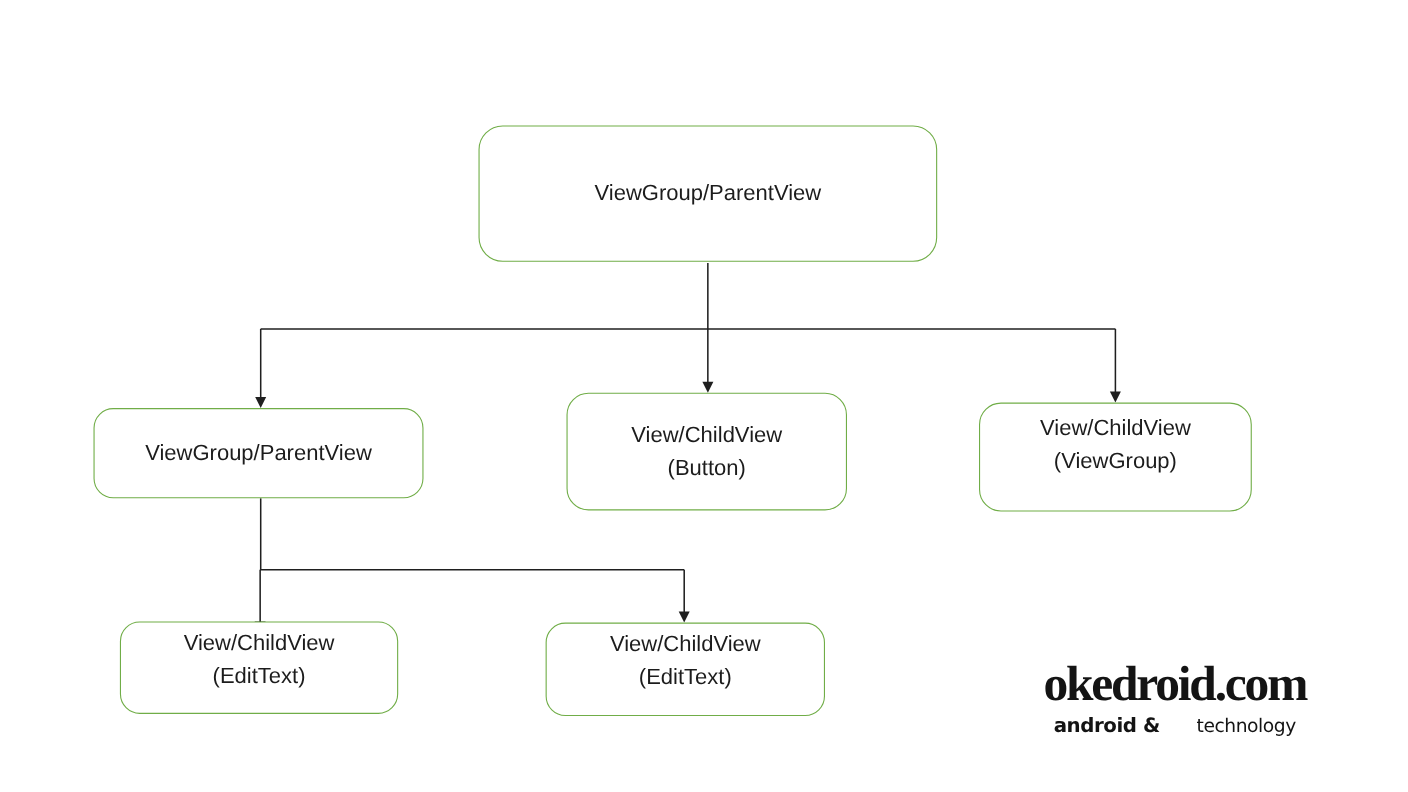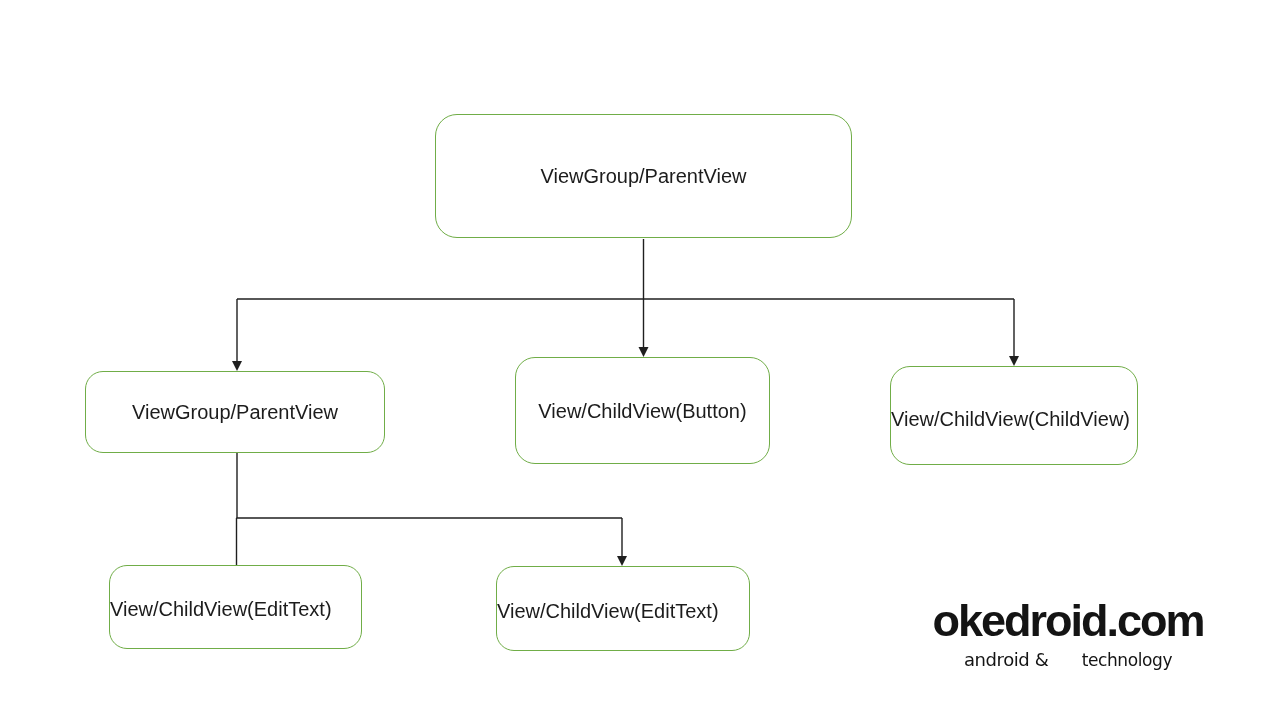--- a/index.html
+++ b/index.html
@@ -14,21 +14,21 @@
     position:absolute;left:0;top:0;width:1280px;height:720px;
     pointer-events:none;
   }
   .node{
     position:absolute;
     box-sizing:border-box;
     border:1.5px solid #70ad47;
     background:#ffffff;
     color:#1c1c1c;
     display:flex;
-    flex-direction:row;
+    flex-direction:column;
     align-items:center;
     justify-content:center;
     text-align:center;
     font-size:20px;
     line-height:30px;
   }
   .node .lbl{display:block;white-space:nowrap;}
   .node-root        {left:435px; top:114px; width:417px; height:124px; border-radius:22px;}
   .node-relative    {left:85px;  top:371px; width:300px; height:82px;  border-radius:18px;}
   .node-button      {left:515px; top:357px; width:255px; height:107px; border-radius:20px;}
@@ -37,36 +37,36 @@
   .node-edittext2   {left:496px; top:566px; width:254px; height:85px;  border-radius:18px; justify-content:flex-start; padding-top:4px;}
 
   .watermark{
     position:absolute;
     left:903px; top:596px; width:330px;
     text-align:center;
     color:#141414;
     user-select:none;
   }
   .brand{
-    font-family:Liberation Sans, sans-serif;
+    font-family:Liberation Serif, serif;
     font-weight:800;
     font-size:45px;
     line-height:50px;
     letter-spacing:-2px;
     white-space:nowrap;
   }
   .tagline{
     font-family:"DejaVu Sans", sans-serif;
     font-size:18px;
     line-height:22px;
     margin-top:3px;
     letter-spacing:-0.4px;
     white-space:nowrap;
   }
-  .tagline .bold{font-weight:400;}
+  .tagline .bold{font-weight:700;}
   .tagline .light{font-weight:400;font-size:17px;margin-left:28px;}
 </style>
 </head>
 <body>
 
 <div class="canvas">
 
   <svg class="connectors" width="1280" height="720" viewBox="0 0 1280 720">
     <g stroke="#1f1f1f" stroke-width="1.4" fill="none">
 
@@ -101,21 +101,21 @@
     <span class="lbl">ViewGroup/ParentView</span>
   </div>
 
   <div class="node node-button">
     <span class="lbl">View/ChildView</span>
     <span class="lbl">(Button)</span>
   </div>
 
   <div class="node node-textview">
     <span class="lbl">View/ChildView</span>
-    <span class="lbl">(ChildView)</span>
+    <span class="lbl">(ViewGroup)</span>
   </div>
 
   <div class="node node-edittext1">
     <span class="lbl">View/ChildView</span>
     <span class="lbl">(EditText)</span>
   </div>
 
   <div class="node node-edittext2">
     <span class="lbl">View/ChildView</span>
     <span class="lbl">(EditText)</span>

